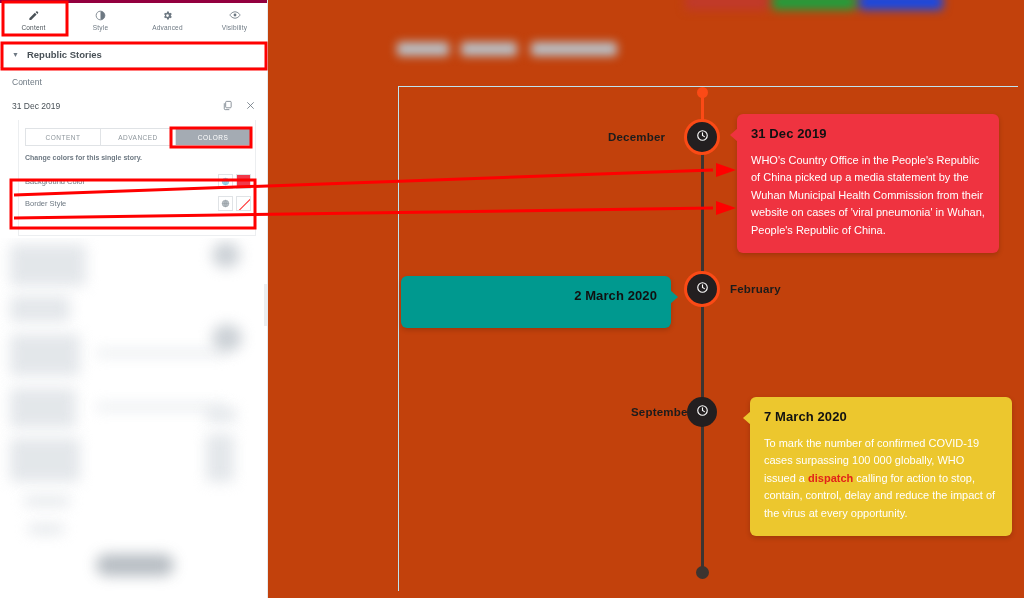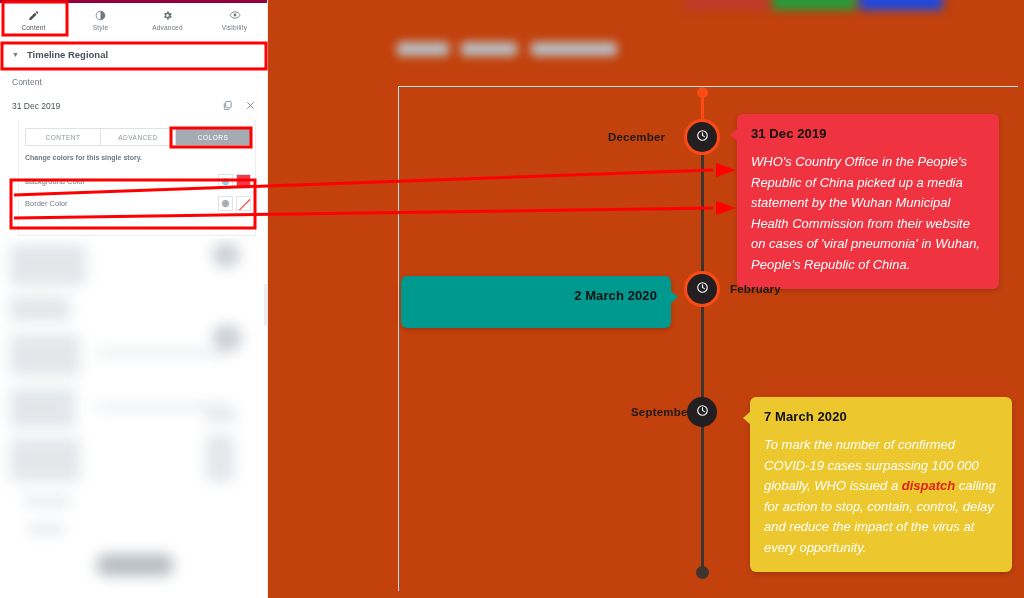--- a/index.html
+++ b/index.html
@@ -158,21 +158,21 @@
   .month-label {
     position: absolute; font-size: 11.5px; font-weight: bold; color: #1c1c1c;
     letter-spacing: .2px;
   }
 
   .card {
     position: absolute; border-radius: 6px; padding: 12px 14px 14px 14px;
     box-shadow: 0 2px 5px rgba(0,0,0,.18);
   }
   .card .cdate { font-size: 13px; font-weight: bold; letter-spacing:.1px; margin-bottom: 11px; }
-  .card .cbody { font-size: 13px; line-height: 1.58; font-style: italic; }
+  .card .cbody { font-size: 11px; line-height: 1.58; }
   .card .cbody .hl { color: #e2231a; font-weight: bold; }
 
   .card.red { background: #ef3340; left: 469px; top: 114px; width: 262px; }
   .card.red .cdate { color: #111; }
   .card.red .cbody { color: #ffffff; }
   .card.red::before {
     content:""; position:absolute; left: -7px; top: 14px;
     width: 0; height: 0; border-top: 7px solid transparent;
     border-bottom: 7px solid transparent; border-right: 8px solid #ef3340;
   }
@@ -239,21 +239,21 @@
               <path d="M1.8 12S5.6 5.5 12 5.5 22.2 12 22.2 12 18.4 18.5 12 18.5 1.8 12 1.8 12z"></path>
               <circle cx="12" cy="12" r="2.8" fill="currentColor" stroke="none"></circle>
             </svg>
         </span>
         <span class="tlabel">Visibility</span>
       </div>
     </div>
 
     <div class="section-head">
       <span class="caret">▼</span>
-      <span class="stitle">Timeline Regional</span>
+      <span class="stitle">Republic Stories</span>
     </div>
 
     <div class="field-label">Content</div>
 
     <div class="repeater-row">
       <span class="rlabel">31 Dec 2019</span>
       <span class="repeater-actions">
         <span class="iact">
           <svg viewBox="0 0 24 24" width="11" height="11" fill="none" stroke="currentColor" stroke-width="1.7">
               <rect x="8" y="3" width="12" height="14" rx="2"></rect>
@@ -284,21 +284,21 @@
             <svg viewBox="0 0 24 24" width="9" height="9" fill="#9fd8ea" stroke="#6bb8d6" stroke-width="1.2">
                 <circle cx="12" cy="12" r="9"></circle>
                 <path d="M3 12h18M12 3c3 3.5 3 14.5 0 18M12 3c-3 3.5-3 14.5 0 18" fill="none"></path>
               </svg>
           </span>
           <span class="swatch" style="background:#f0394a"></span>
         </span>
       </div>
 
       <div class="color-row r2">
-        <span class="clabel">Border Color</span>
+        <span class="clabel">Border Style</span>
         <span class="color-ctrls">
           <span class="globe-btn">
             <svg viewBox="0 0 24 24" width="9" height="9" fill="#b7bec4" stroke="#8d959b" stroke-width="1.2">
                 <circle cx="12" cy="12" r="9"></circle>
                 <path d="M3 12h18M12 3c3 3.5 3 14.5 0 18M12 3c-3 3.5-3 14.5 0 18" fill="none"></path>
               </svg>
           </span>
           <span class="swatch transparent"></span>
         </span>
       </div>

